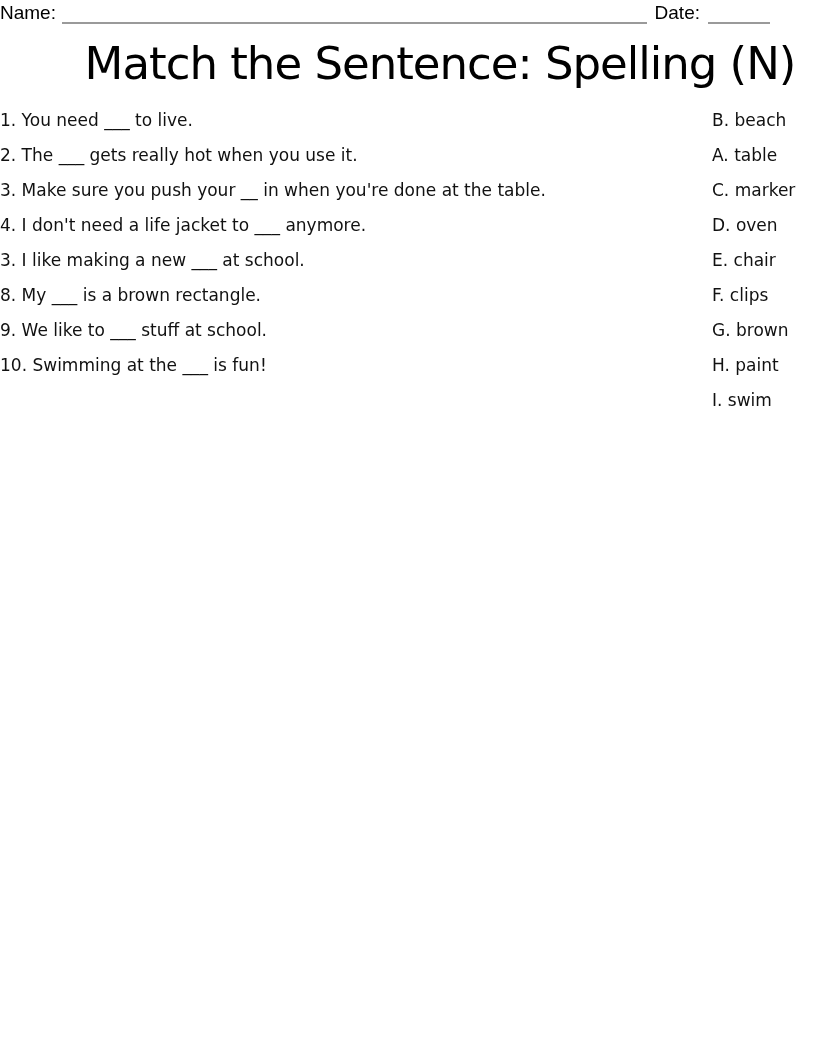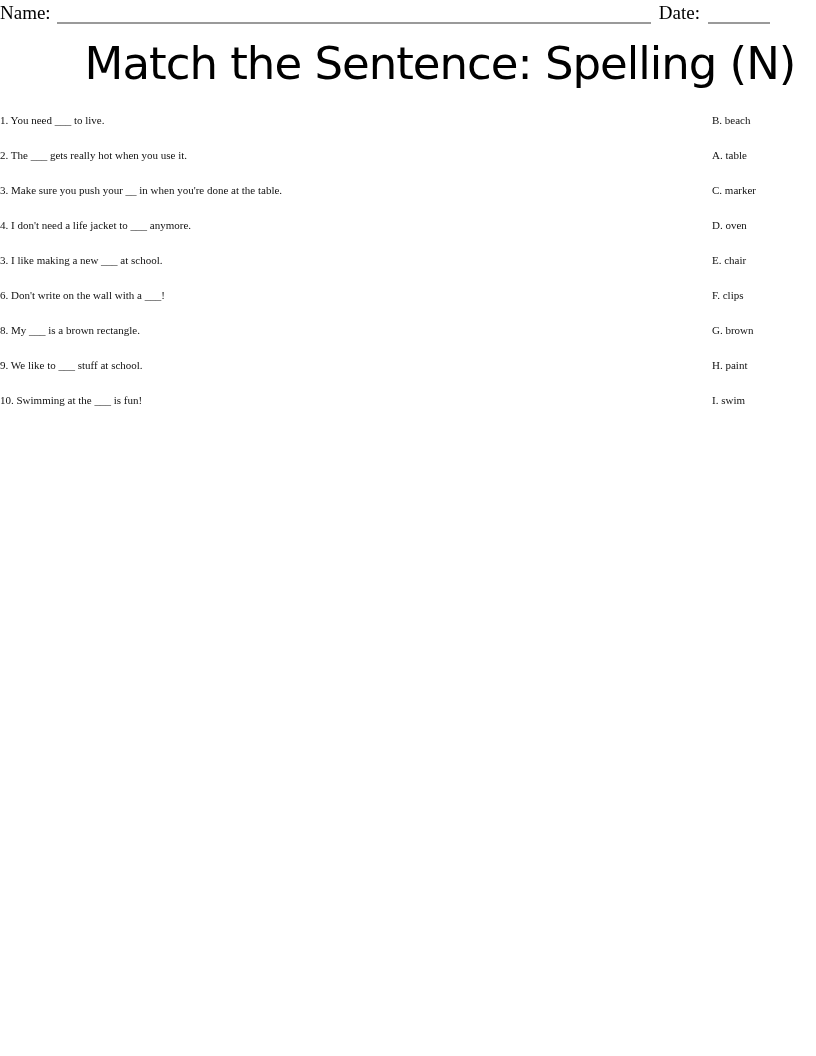--- a/index.html
+++ b/index.html
@@ -1,15 +1,15 @@
 <!DOCTYPE html>
 <html><head>
 <meta charset="utf-8">
 <style>
-  * { margin: 0; padding: 0; box-sizing: border-box; font-family: Liberation Serif, serif; }
+  * { margin: 0; padding: 0; box-sizing: border-box; }
   html, body { background: #ffffff; }
   body {
     width: 816px;
     height: 1056px;
     position: relative;
     font-family: "DejaVu Sans", sans-serif;
     color: #111111;
     overflow: hidden;
   }
 
@@ -62,21 +62,21 @@
   .answers-col {
     position: absolute;
     top: 103px;
     left: 712px;
     width: 104px;
   }
   .row {
     height: 34.9px;
     display: flex;
     align-items: center;
-    font-size: 11px;
+    font-size: 17px;
     color: #111111;
     white-space: nowrap;
   }
 </style>
 </head>
 <body>
 
 <div class="header-row">
   <span class="hdr-label">Name:</span>
   <span class="blank-line name-line"></span>
@@ -85,21 +85,20 @@
 </div>
 
 <h1 class="title">Match the Sentence: Spelling (N)</h1>
 
 <div class="questions-col">
   <div class="row">1. You need ___ to live.</div>
   <div class="row">2. The ___ gets really hot when you use it.</div>
   <div class="row">3. Make sure you push your __ in when you're done at the table.</div>
   <div class="row">4. I don't need a life jacket to ___ anymore.</div>
   <div class="row">3. I like making a new ___ at school.</div>
-  <div class="row">6. Don't write on the wall with a ___!</div>
   <div class="row">8. My ___ is a brown rectangle.</div>
   <div class="row">9. We like to ___ stuff at school.</div>
   <div class="row">10. Swimming at the ___ is fun!</div>
 </div>
 
 <div class="answers-col">
   <div class="row">B. beach</div>
   <div class="row">A. table</div>
   <div class="row">C. marker</div>
   <div class="row">D. oven</div>

